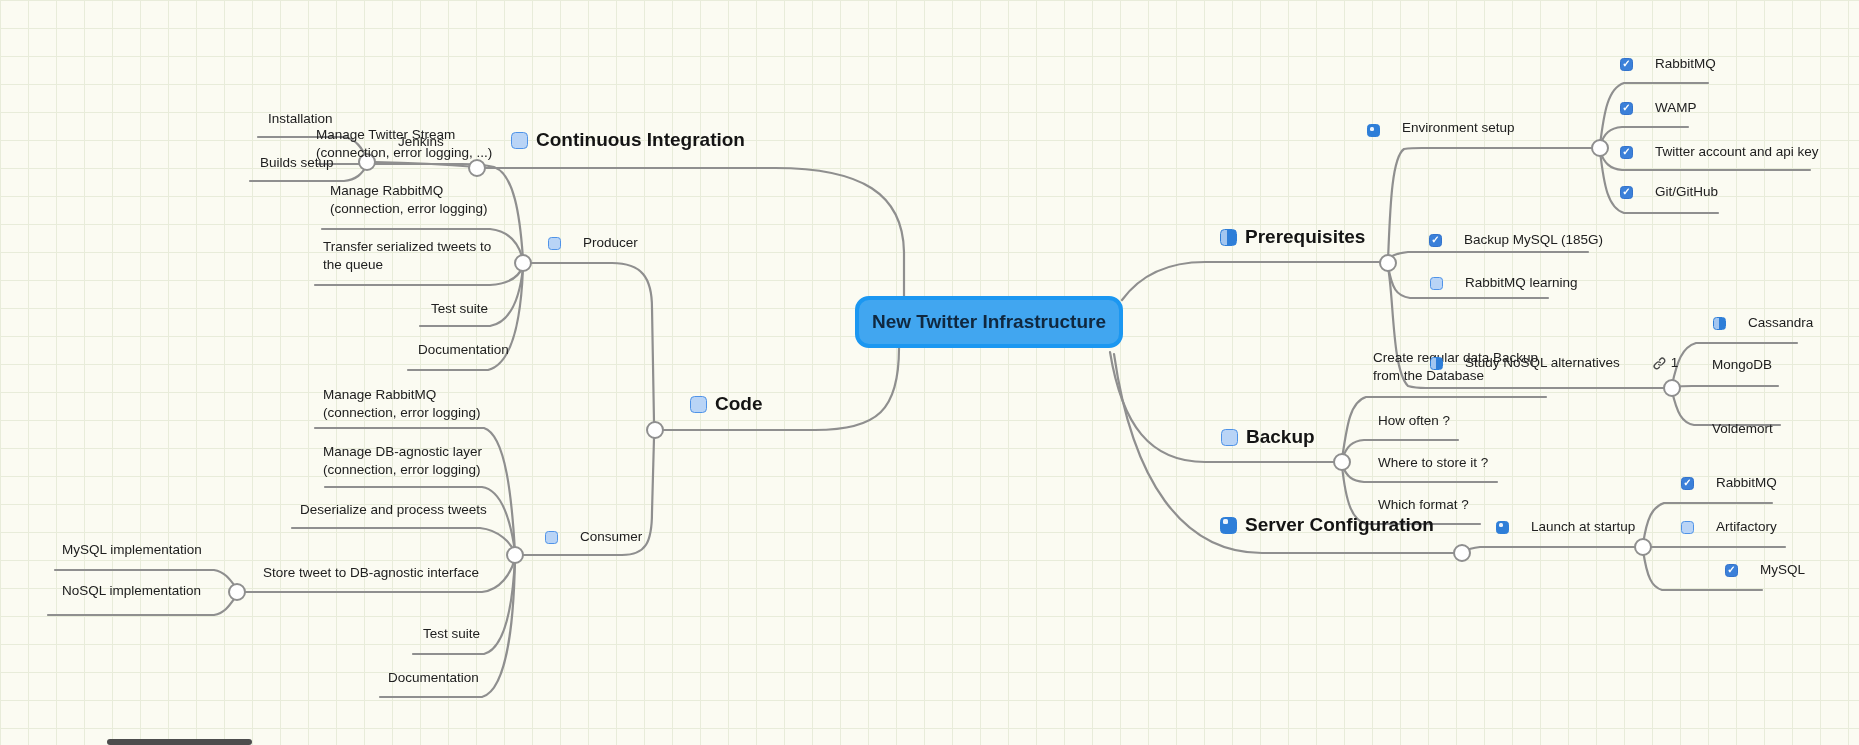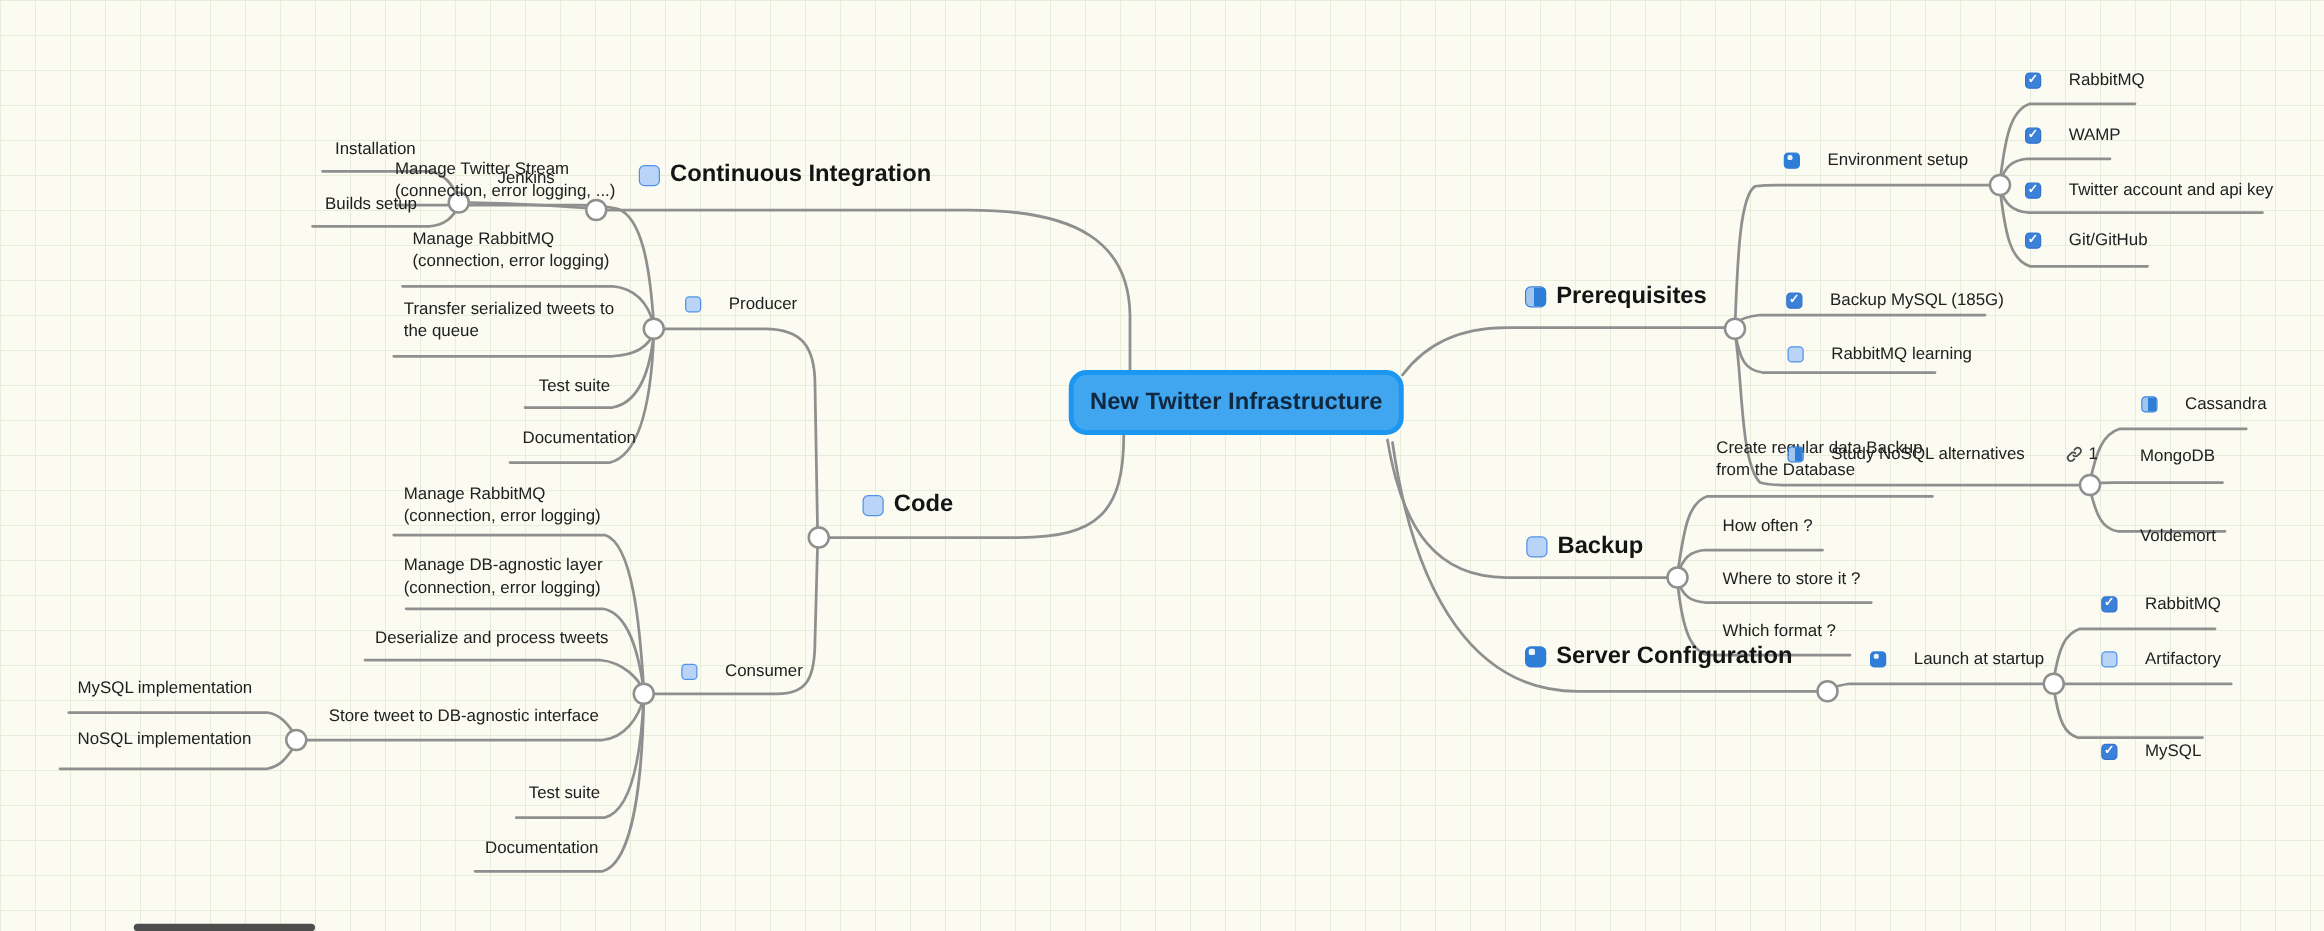--- a/index.html
+++ b/index.html
@@ -188,21 +188,21 @@
     <div class="node" style="left: 423px; top: 625px;">
       <span>Test suite</span>
     </div>
     <div class="node" style="left: 388px; top: 669px;">
       <span>Documentation</span>
     </div>
     <div class="node heading" style="left: 1220px; top: 226px;">
       <span class="icon half"></span>
       <span>Prerequisites</span>
     </div>
-    <div class="node" style="left: 1427px; top: 119px;">
+    <div class="node" style="left: 1367px; top: 119px; align-items: flex-end;">
       <span class="icon progress"></span>
       <span>Environment setup</span>
     </div>
     <div class="node" style="left: 1620px; top: 55px;">
       <span class="icon checked"></span>
       <span>RabbitMQ</span>
     </div>
     <div class="node" style="left: 1620px; top: 99px;">
       <span class="icon checked"></span>
       <span>WAMP</span>
@@ -270,19 +270,19 @@
       <span>Launch at startup</span>
     </div>
     <div class="node" style="left: 1681px; top: 474px;">
       <span class="icon checked"></span>
       <span>RabbitMQ</span>
     </div>
     <div class="node" style="left: 1681px; top: 518px;">
       <span class="icon todo"></span>
       <span>Artifactory</span>
     </div>
-    <div class="node" style="left: 1681px; top: 561px; margin-top: 31px;">
+    <div class="node" style="left: 1725px; top: 561px;">
       <span class="icon checked"></span>
       <span>MySQL</span>
     </div>
   </div>
 
 <div class="hscroll-thumb"></div>
 
 </body></html>

